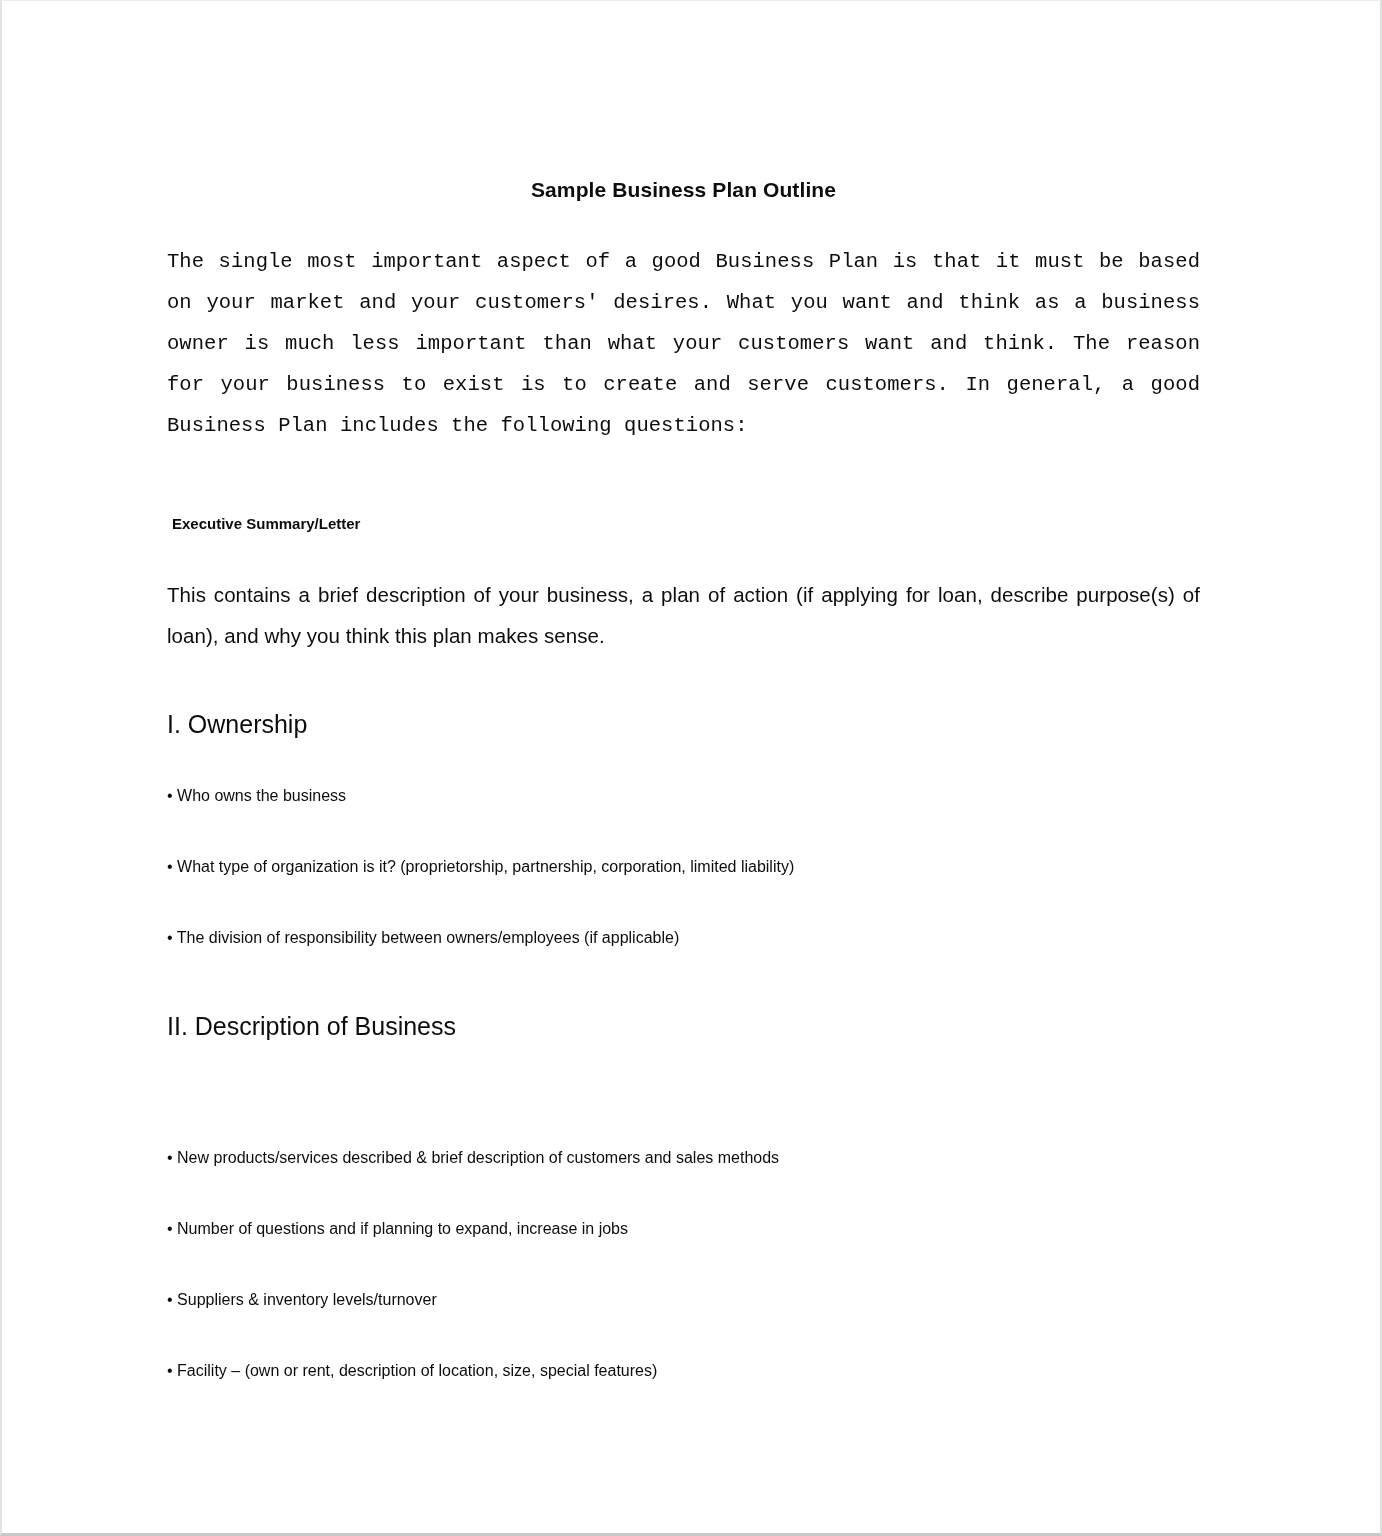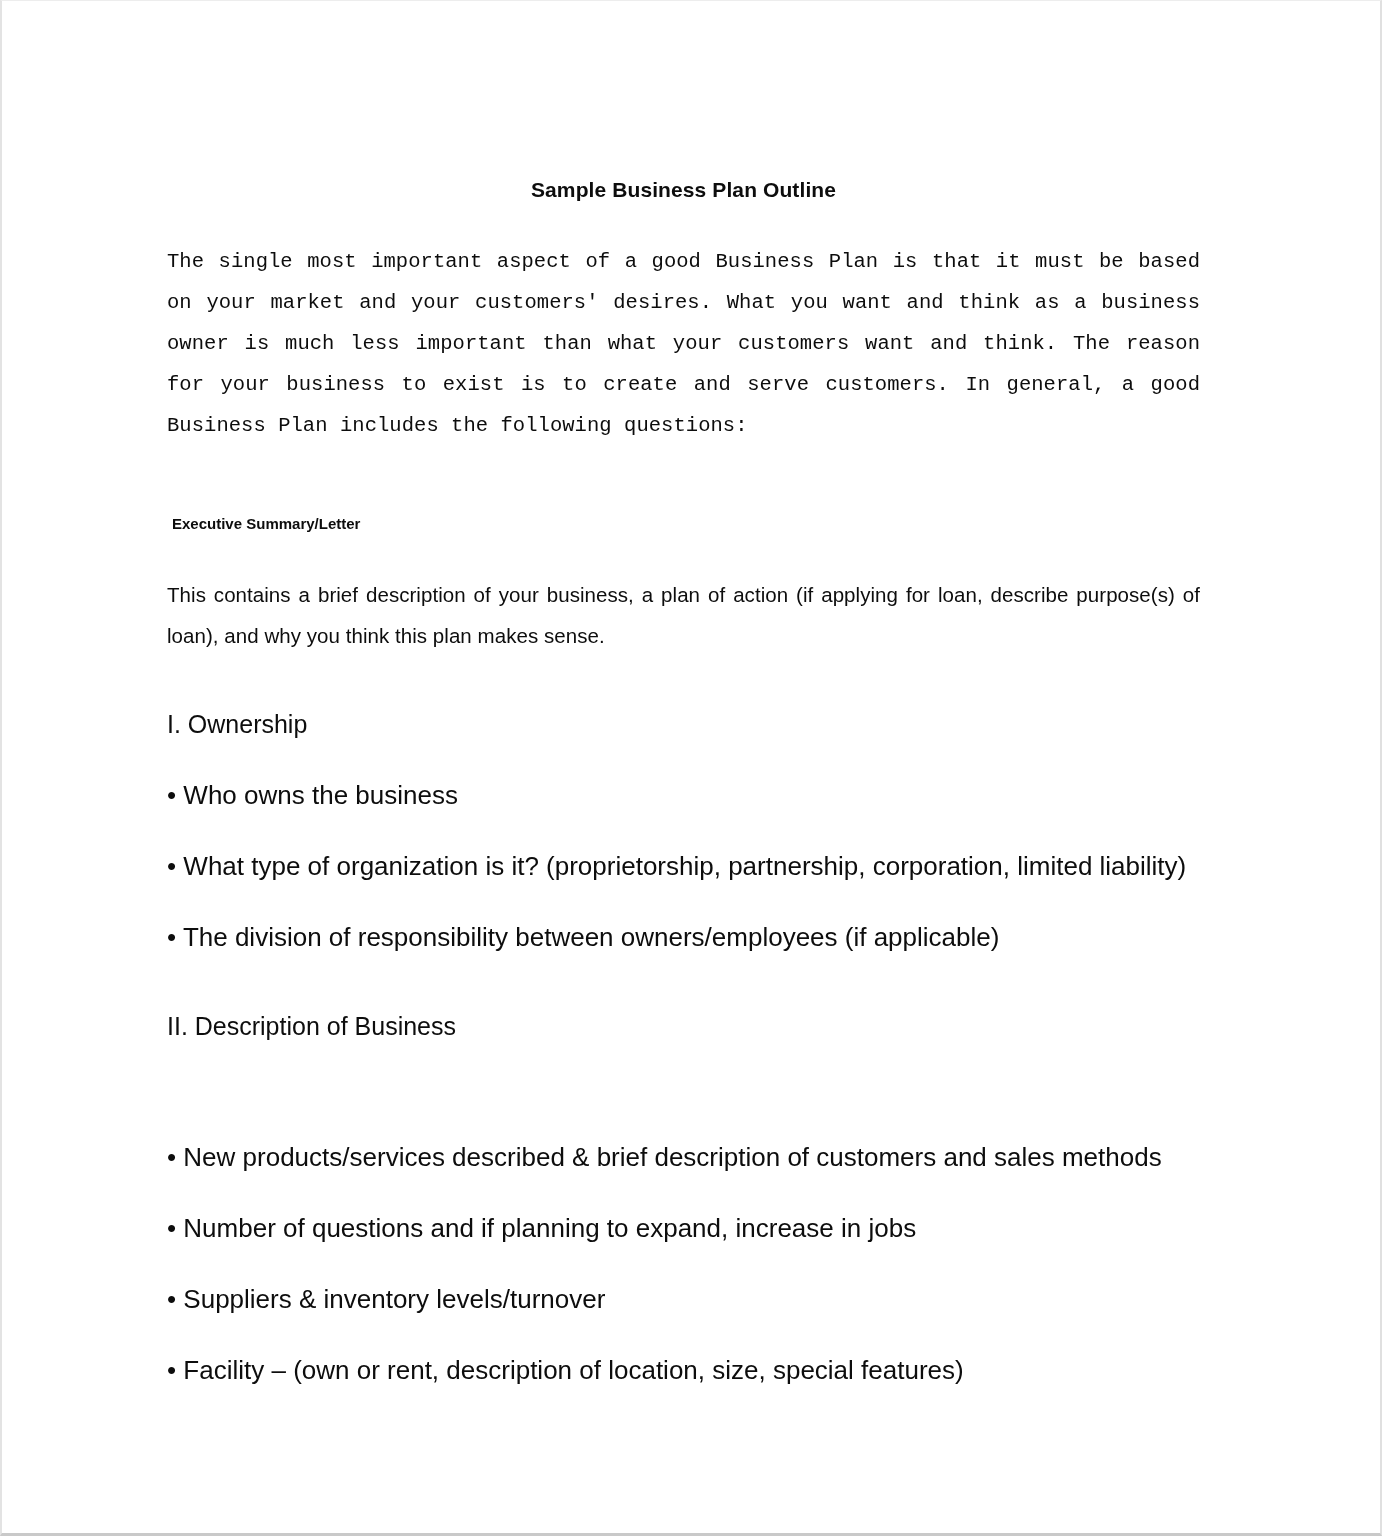--- a/index.html
+++ b/index.html
@@ -70,21 +70,21 @@
 
   .outline-heading {
     font-size: 25px;
     line-height: 41px;
     color: #0d0d0d;
     margin: 0;
     font-weight: normal;
   }
 
   .bullet {
-    font-size: 26px;
+    font-size: 16px;
     line-height: 41px;
     color: #0d0d0d;
     margin: 0;
     text-align: justify;
     font-weight: normal;
   }
   .bullet .bullet-dot {
     display: inline;
   }
   .bullet.wide-gap .bullet-dot::after {

